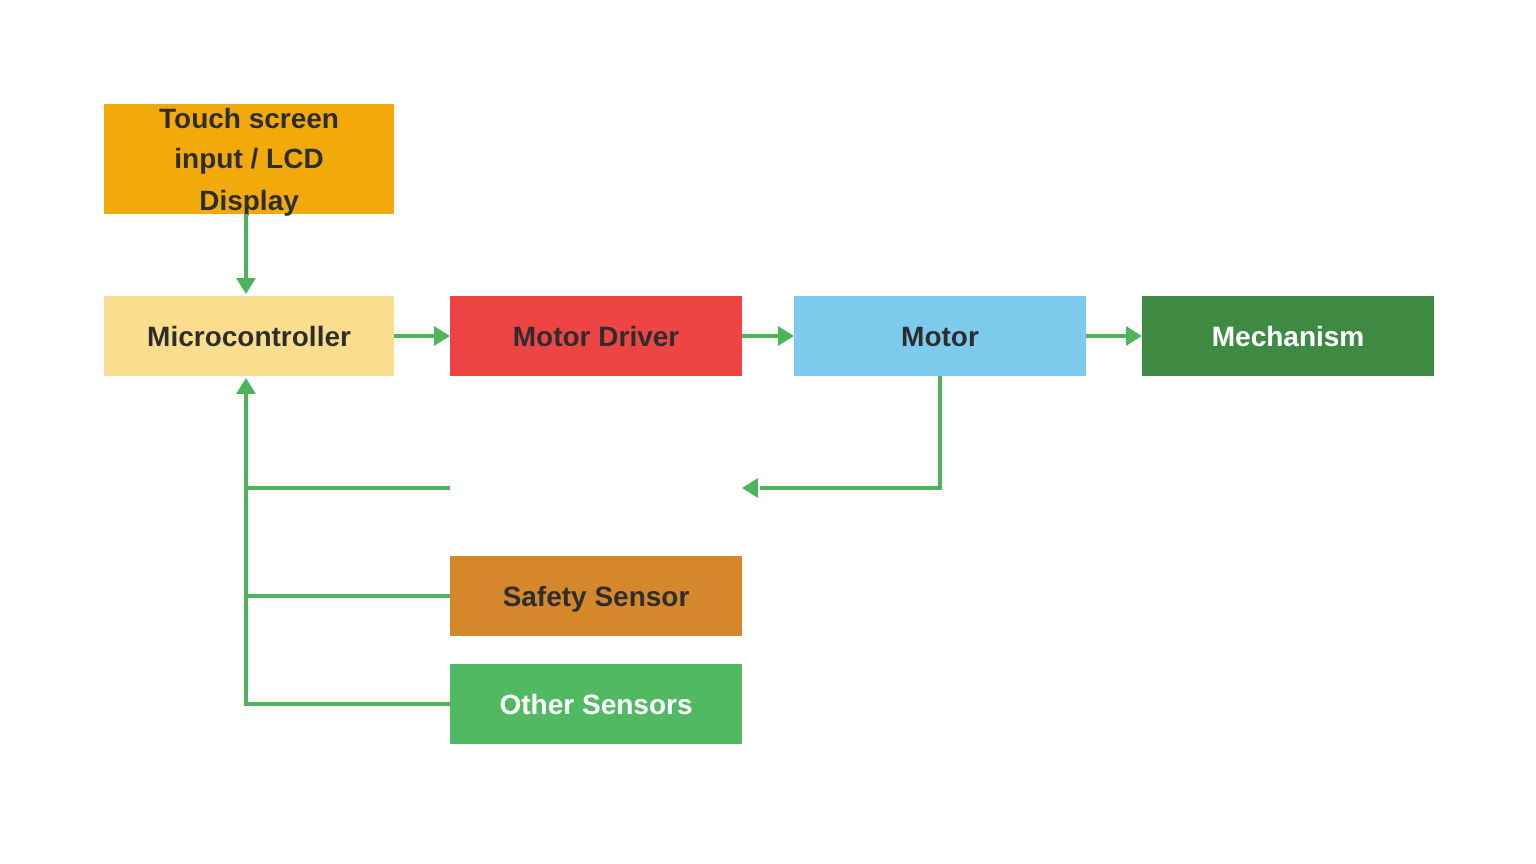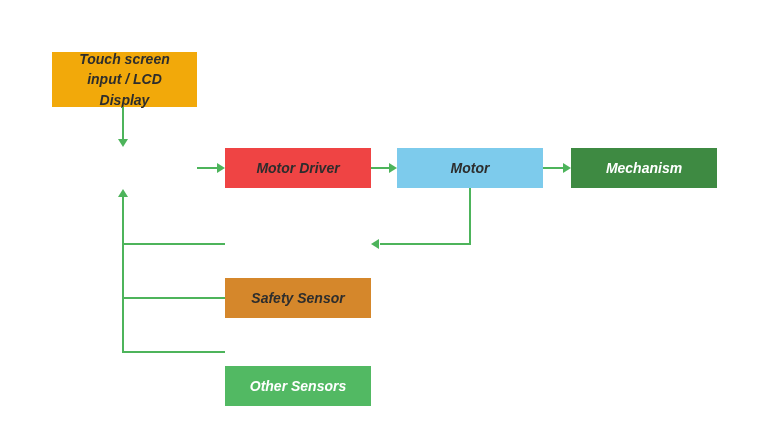--- a/index.html
+++ b/index.html
@@ -19,30 +19,29 @@
     display: flex;
     align-items: center;
     justify-content: center;
     text-align: center;
     font-weight: bold;
     font-size: 14px;
     line-height: 1.45;
     color: #2D2D2D;
     box-sizing: border-box;
     padding: 2px 24px;
-    font-style: italic;
   }
   .node-touch-screen   { left: 52px;  top: 52px;  width: 145px; height: 55px; background: #F2A90A; }
   .node-microcontroller{ left: 52px;  top: 148px; width: 145px; height: 40px; background: #FBDE8D; }
   .node-motor-driver   { left: 225px; top: 148px; width: 146px; height: 40px; background: #ef4444; }
   .node-motor          { left: 397px; top: 148px; width: 146px; height: 40px; background: #7DCBEC; }
   .node-mechanism      { left: 571px; top: 148px; width: 146px; height: 40px; background: #3E8A42; color: #FFFFFF; }
   .node-encoder        { left: 225px; top: 224px; width: 146px; height: 40px; background: #7DCBEC; }
   .node-safety-sensor  { left: 225px; top: 278px; width: 146px; height: 40px; background: #D5872B; }
-  .node-other-sensors  { left: 225px; top: 332px; width: 146px; height: 40px; background: #52B963; color: #FFFFFF; margin-top: 34px; }
+  .node-other-sensors  { left: 225px; top: 332px; width: 146px; height: 40px; background: #52B963; color: #FFFFFF; }
 
   .line {
     position: absolute;
     background: #4DB45B;
   }
   .arrow {
     position: absolute;
     width: 0; height: 0;
   }
   .arrow-right {
@@ -89,20 +88,21 @@
   .seg-ss-trunk  { left: 122px; top: 297px; width: 103px; height: 2px; }
   .seg-os-trunk  { left: 122px; top: 351px; width: 103px; height: 2px; }
 </style>
 </head>
 <body>
 
 <div class="canvas">
 
   <div class="node node-touch-screen">Touch screen input / LCD Display</div>
 
+  <div class="node node-microcontroller">Microcontroller</div>
 
   <div class="node node-motor-driver">Motor Driver</div>
 
   <div class="node node-motor">Motor</div>
 
   <div class="node node-mechanism">Mechanism</div>
 
 
   <div class="node node-safety-sensor">Safety Sensor</div>
 

